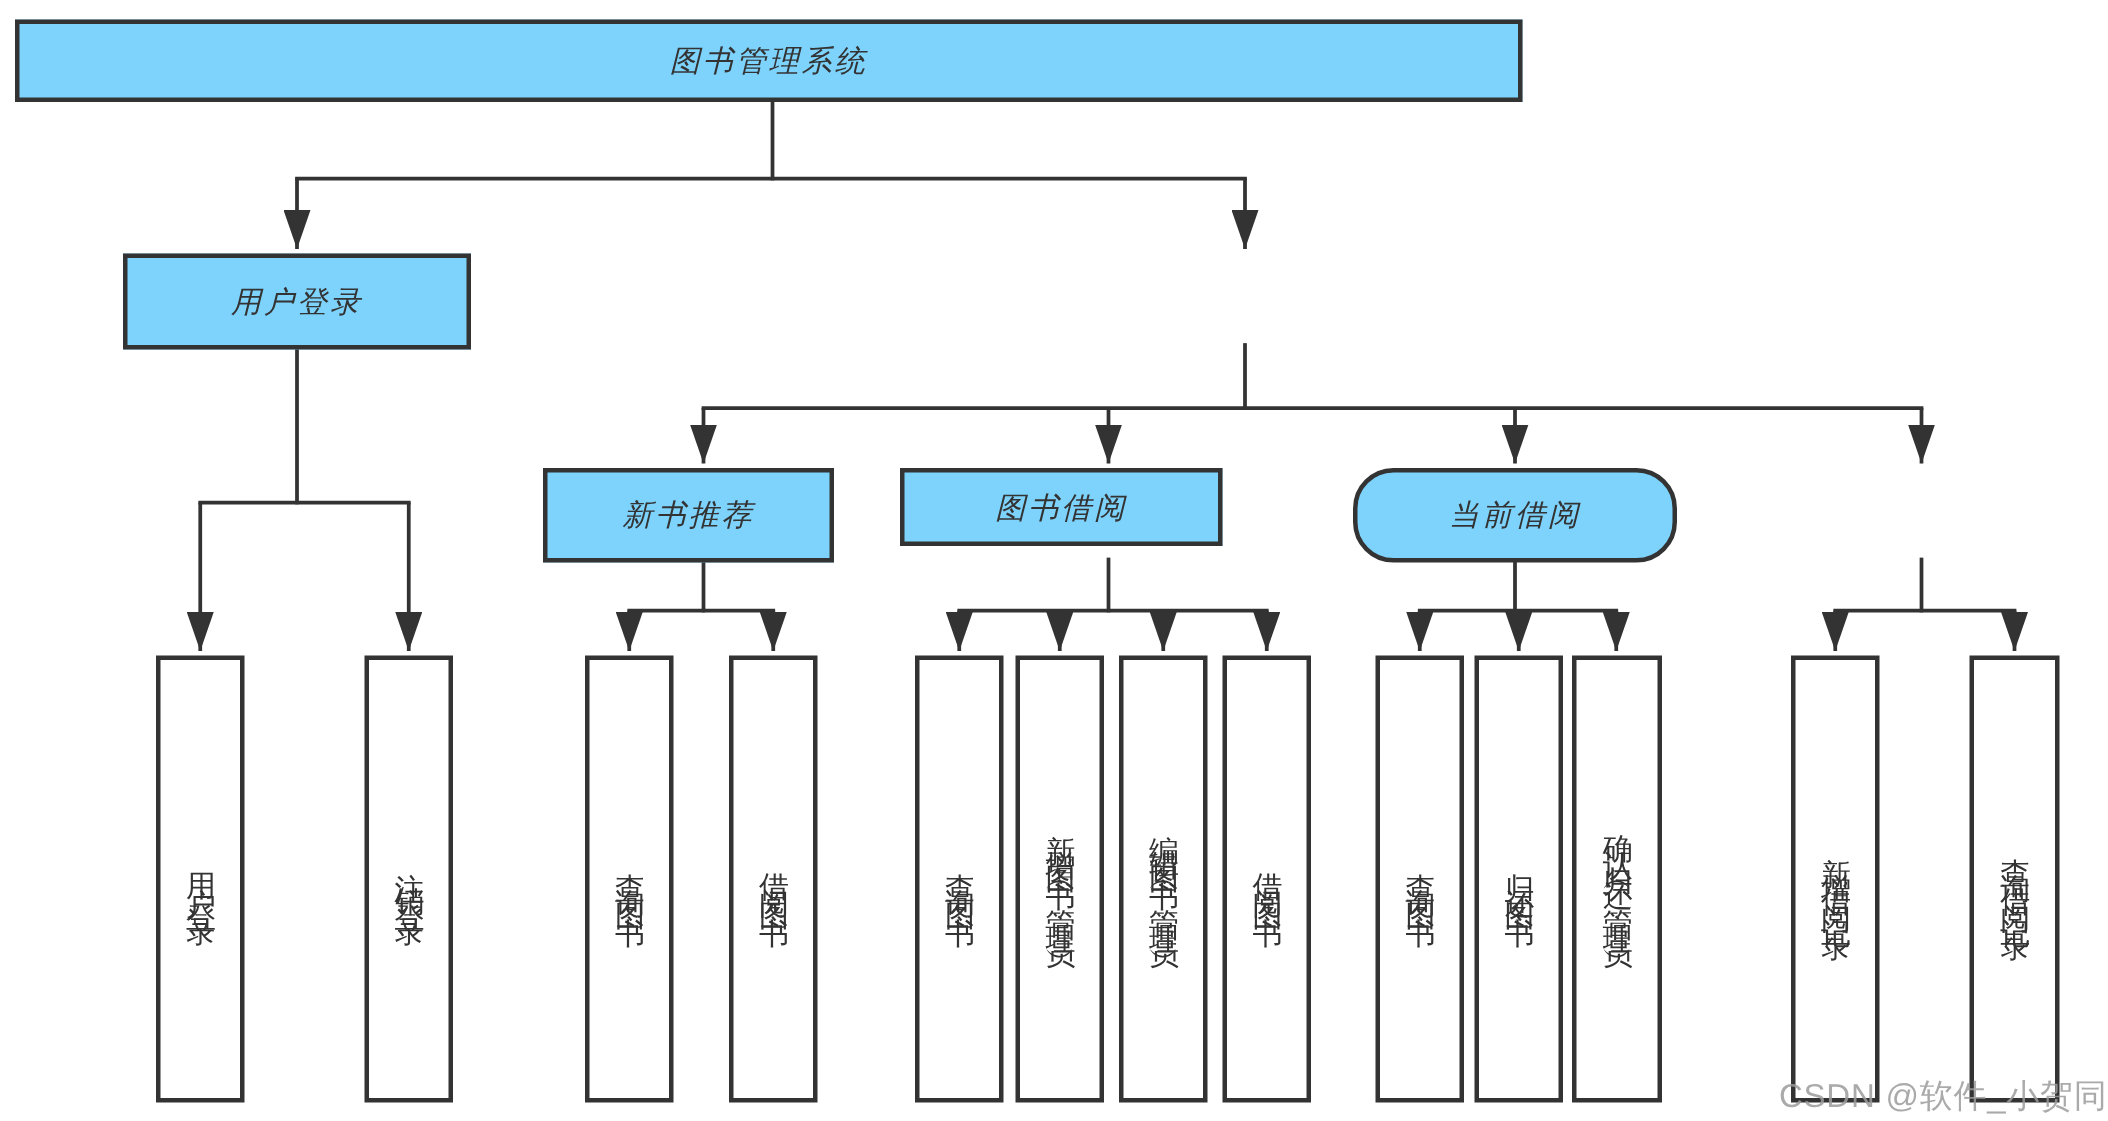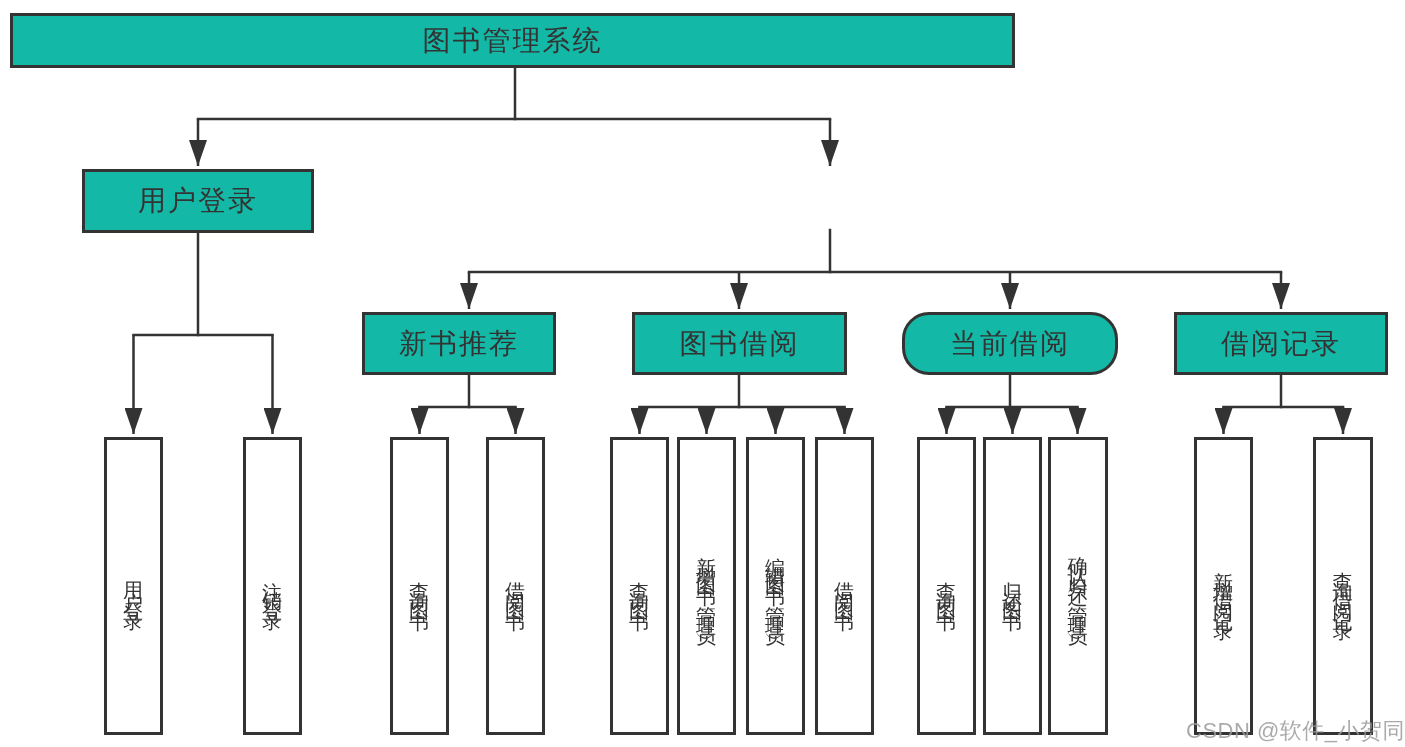--- a/index.html
+++ b/index.html
@@ -7,25 +7,26 @@
   body { font-family:"Liberation Sans","DejaVu Sans",sans-serif; }
   .canvas {
     position:relative; width:1405px; height:747px;
     background:var(--background,#fff); overflow:hidden;
   }
   svg.wires { position:absolute; left:0; top:0; width:1405px; height:747px; }
   svg.wires line, svg.wires path.wire { stroke:var(--line,#333); stroke-width:2.5; fill:none; }
   svg.wires .cap { stroke-linecap:square; }
   .arrowhead { fill:var(--line,#333); }
   .node {
-    position:absolute; background:#14b8a6;
+    position:absolute; background:#7dd3fc;
     border:3px solid var(--line,#333);
     display:flex; align-items:center; justify-content:center;
-    color:var(--text,#333); font-size:28px; letter-spacing:2px;
+    color:var(--text,#333); font-size:20px; letter-spacing:2px;
     white-space:nowrap;
+    font-style:italic;
   }
   .leaf {
     position:absolute; background:#fff;
     border:3px solid var(--line,#333);
     display:flex; align-items:center; justify-content:center;
     color:var(--text,#333);
   }
   .leaf .vtext {
     writing-mode:vertical-rl; text-orientation:mixed;
     font-size:20px; letter-spacing:10px; color:var(--text,#333);
@@ -88,23 +89,22 @@
     <line x1="1077.5" y1="407" x2="1077.5" y2="434" marker-end="url(#arr)"></line>
     <line x1="1223.5" y1="407" x2="1223.5" y2="434" marker-end="url(#arr)"></line>
     <line x1="1343" y1="407" x2="1343" y2="434" marker-end="url(#arr)"></line>
   </svg>
 
   <div class="node" style="left:10px; top:13px; width:1005px; height:55px;">图书管理系统</div>
 
   <div class="node" style="left:82px; top:169px; width:232px; height:64px;">用户登录</div>
 
   <div class="node" style="left:362px; top:312px; width:194px; height:63px;">新书推荐</div>
-  <div class="node" style="left:632px; top:312px; width:215px; height:63px;">图书借阅</div>
+  <div class="node" style="left:600px; top:312px; width:215px; height:52px;">图书借阅</div>
   <div class="node" style="left:902px; top:312px; width:216px; height:63px;border-radius:27px;">当前借阅</div>
-  <div class="node" style="left:1174px; top:312px; width:214px; height:63px;">借阅记录</div>
 
   <div class="leaf" style="left:104px; top:437px; width:59px; height:298px;">
     <span class="vtext">用户登录</span>
   </div>
   <div class="leaf" style="left:243px; top:437px; width:59px; height:298px;">
     <span class="vtext">注销登录</span>
   </div>
 
   <div class="leaf" style="left:390px; top:437px; width:59px; height:298px;">
     <span class="vtext">查询图书</span>

